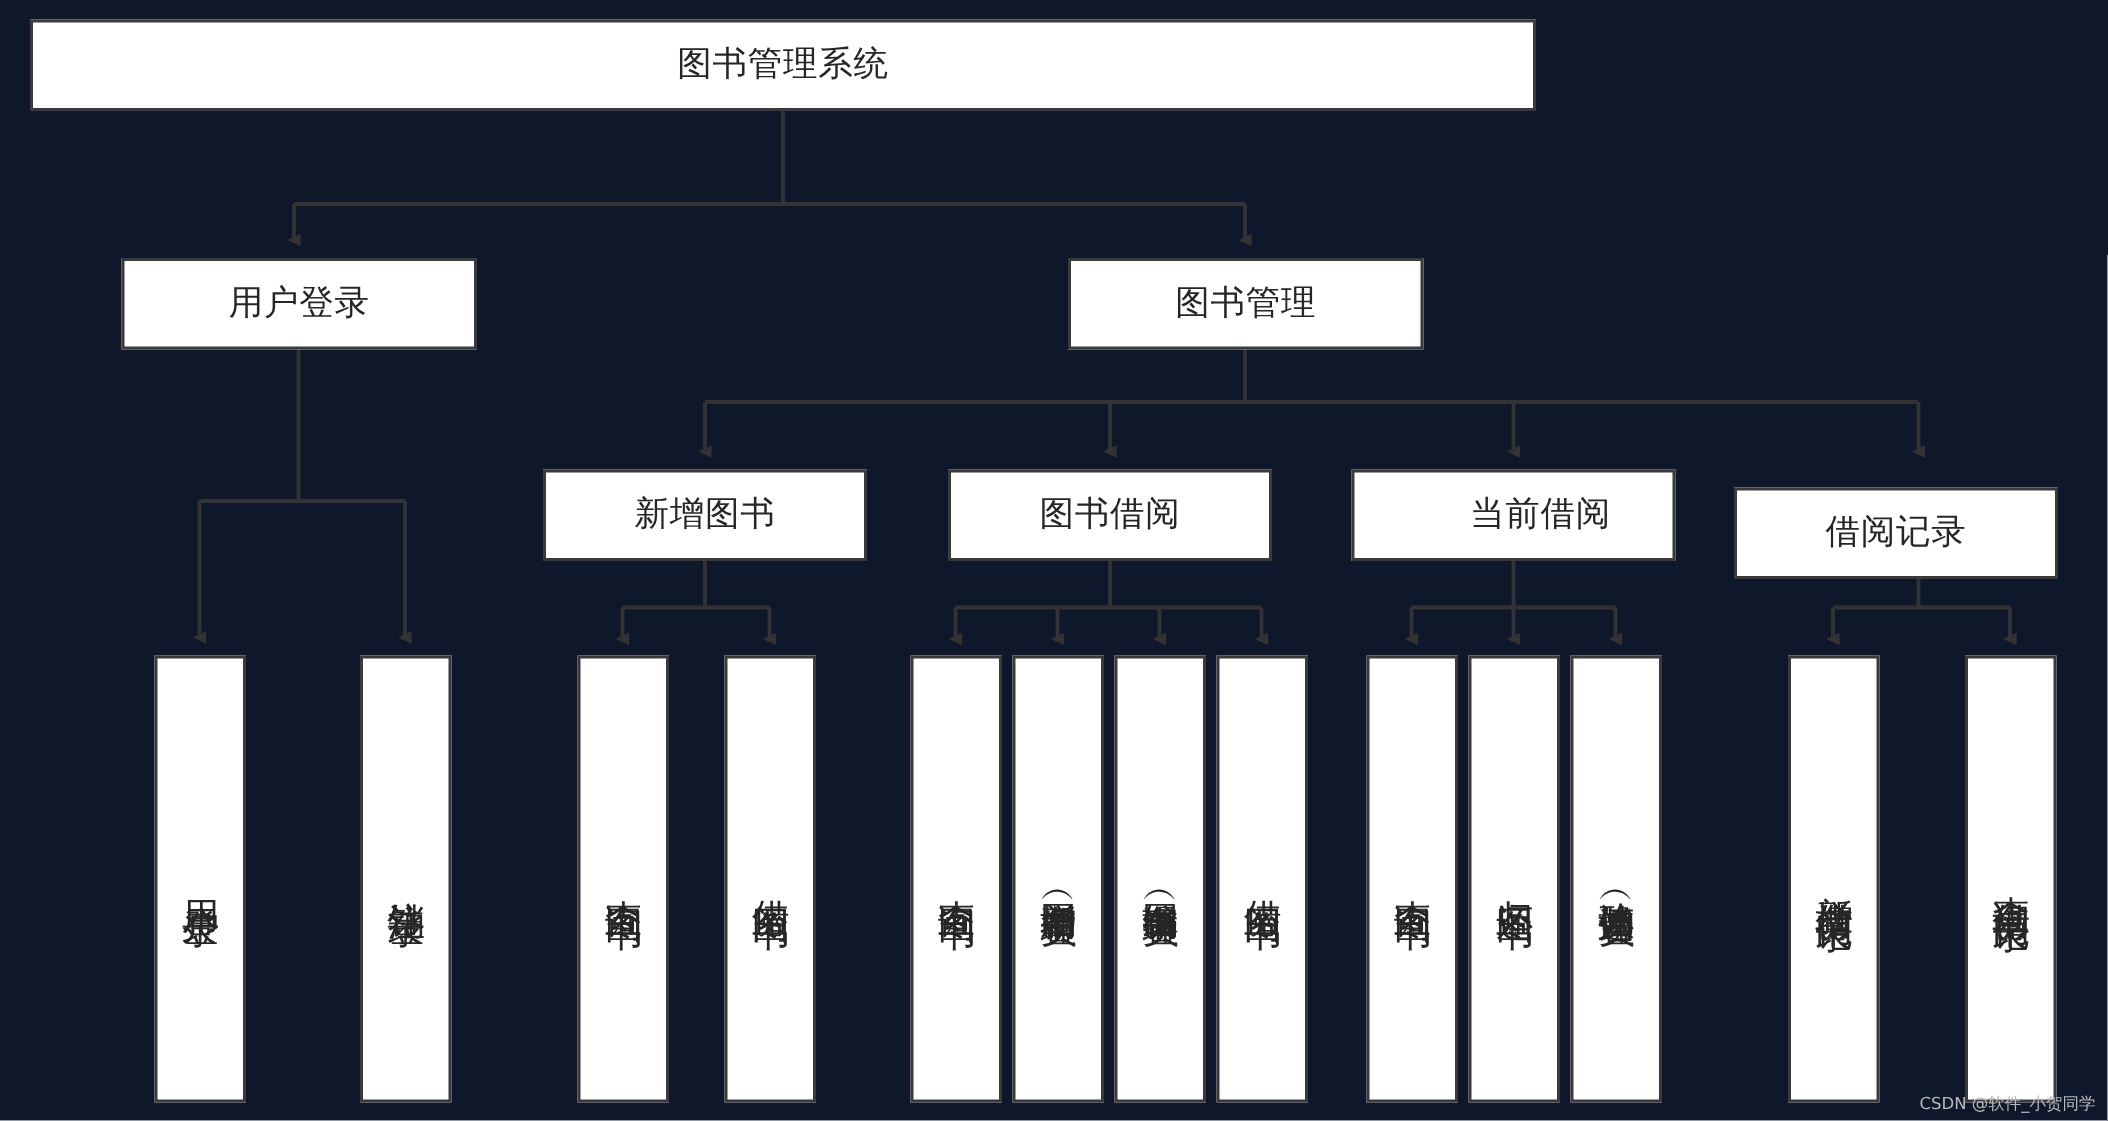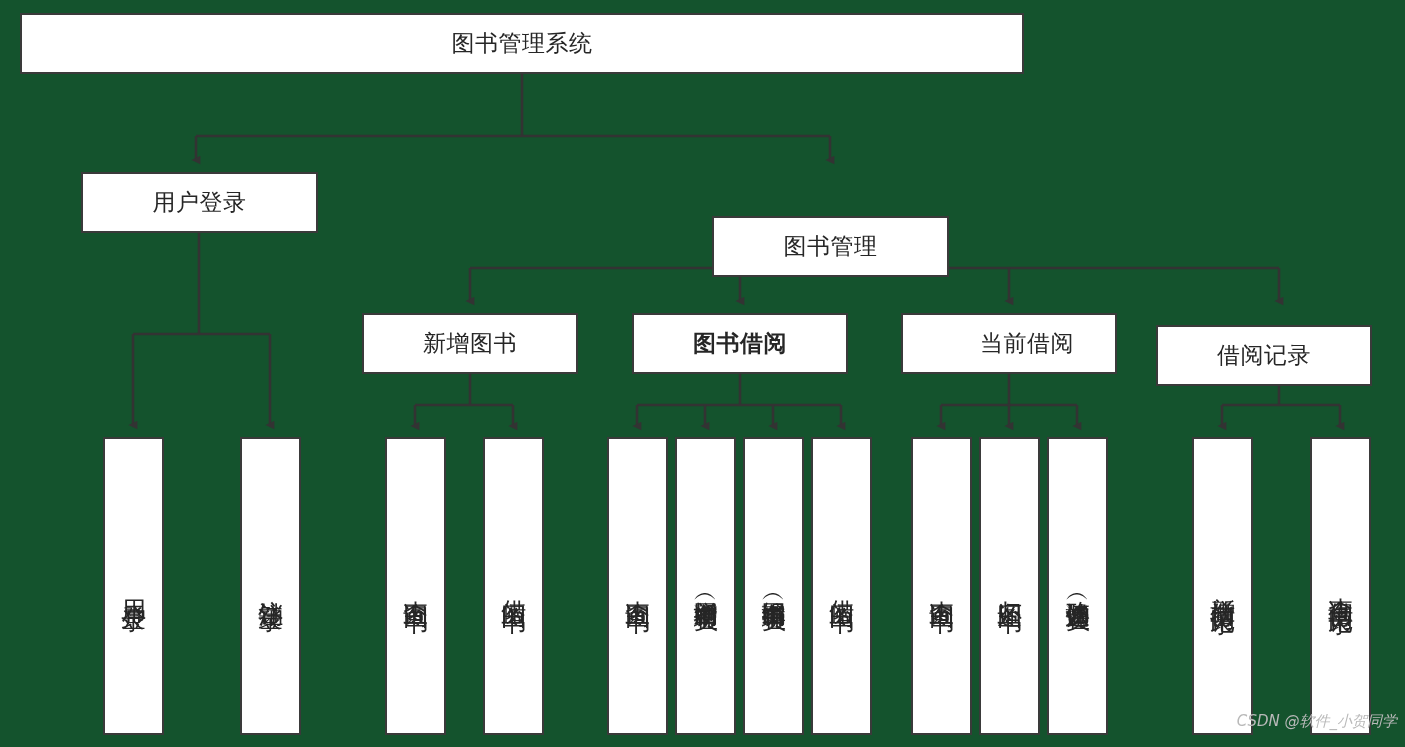--- a/index.html
+++ b/index.html
@@ -8,21 +8,21 @@
     padding: 0;
     background: #ffffff;
   }
   body {
     font-family: "DejaVu Sans", "Liberation Sans", sans-serif;
   }
   #diagram-root {
     position: relative;
     width: 1405px;
     height: 747px;
-    background: #14532d;
+    background: #0f172a;
     overflow: hidden;
   }
   #edge-layer {
     position: absolute;
     left: 0;
     top: 0;
     width: 1405px;
     height: 747px;
   }
   .node {
@@ -57,27 +57,26 @@
     letter-spacing: 3px;
     max-height: 276px;
   }
   .node.vertical.tight .label {
     font-size: 24px;
     letter-spacing: 1px;
   }
   #watermark {
     position: absolute;
     right: 8px;
-    bottom: 16px;
-    font-size: 15px;
+    bottom: 4px;
+    font-size: 11px;
     color: #b9b9b9;
     white-space: nowrap;
     z-index: 5;
     font-family: "DejaVu Sans", "Liberation Sans", sans-serif;
-    font-style: italic;
   }
 </style>
 </head>
 <body>
 
 <div id="diagram-root">
 
   <svg id="edge-layer" viewBox="0 0 1405 747" xmlns="http://www.w3.org/2000/svg">
     <defs>
       <marker id="arrow" markerWidth="10" markerHeight="10" refX="4.2" refY="5" orient="auto" markerUnits="userSpaceOnUse">
@@ -128,28 +127,28 @@
     </g>
   </svg>
 
   <div class="node horizontal" style="left:20px; top:13px; width:1004px; height:61px;">
     <span class="label">图书管理系统</span>
   </div>
 
   <div class="node horizontal" style="left:81px; top:172px; width:237px; height:61px;">
     <span class="label">用户登录</span>
   </div>
-  <div class="node horizontal" style="left:712px; top:172px; width:237px; height:61px;margin-top:44px;">
+  <div class="node horizontal" style="left:712px; top:172px; width:237px; height:61px;">
     <span class="label">图书管理</span>
   </div>
 
   <div class="node horizontal" style="left:362px; top:313px; width:216px; height:61px;">
     <span class="label">新增图书</span>
   </div>
-  <div class="node horizontal" style="left:632px; top:313px; width:216px; height:61px;font-weight:bold;">
+  <div class="node horizontal" style="left:632px; top:313px; width:216px; height:61px;">
     <span class="label">图书借阅</span>
   </div>
   <div class="node horizontal" style="left:901px; top:313px; width:216px; height:61px;padding-left:36px;">
     <span class="label">当前借阅</span>
   </div>
   <div class="node horizontal" style="left:1156px; top:313px; width:216px; height:61px;margin-top:12px;">
     <span class="label">借阅记录</span>
   </div>
 
   <div class="node vertical" style="left:103px; top:437px; width:61px; height:298px;">

